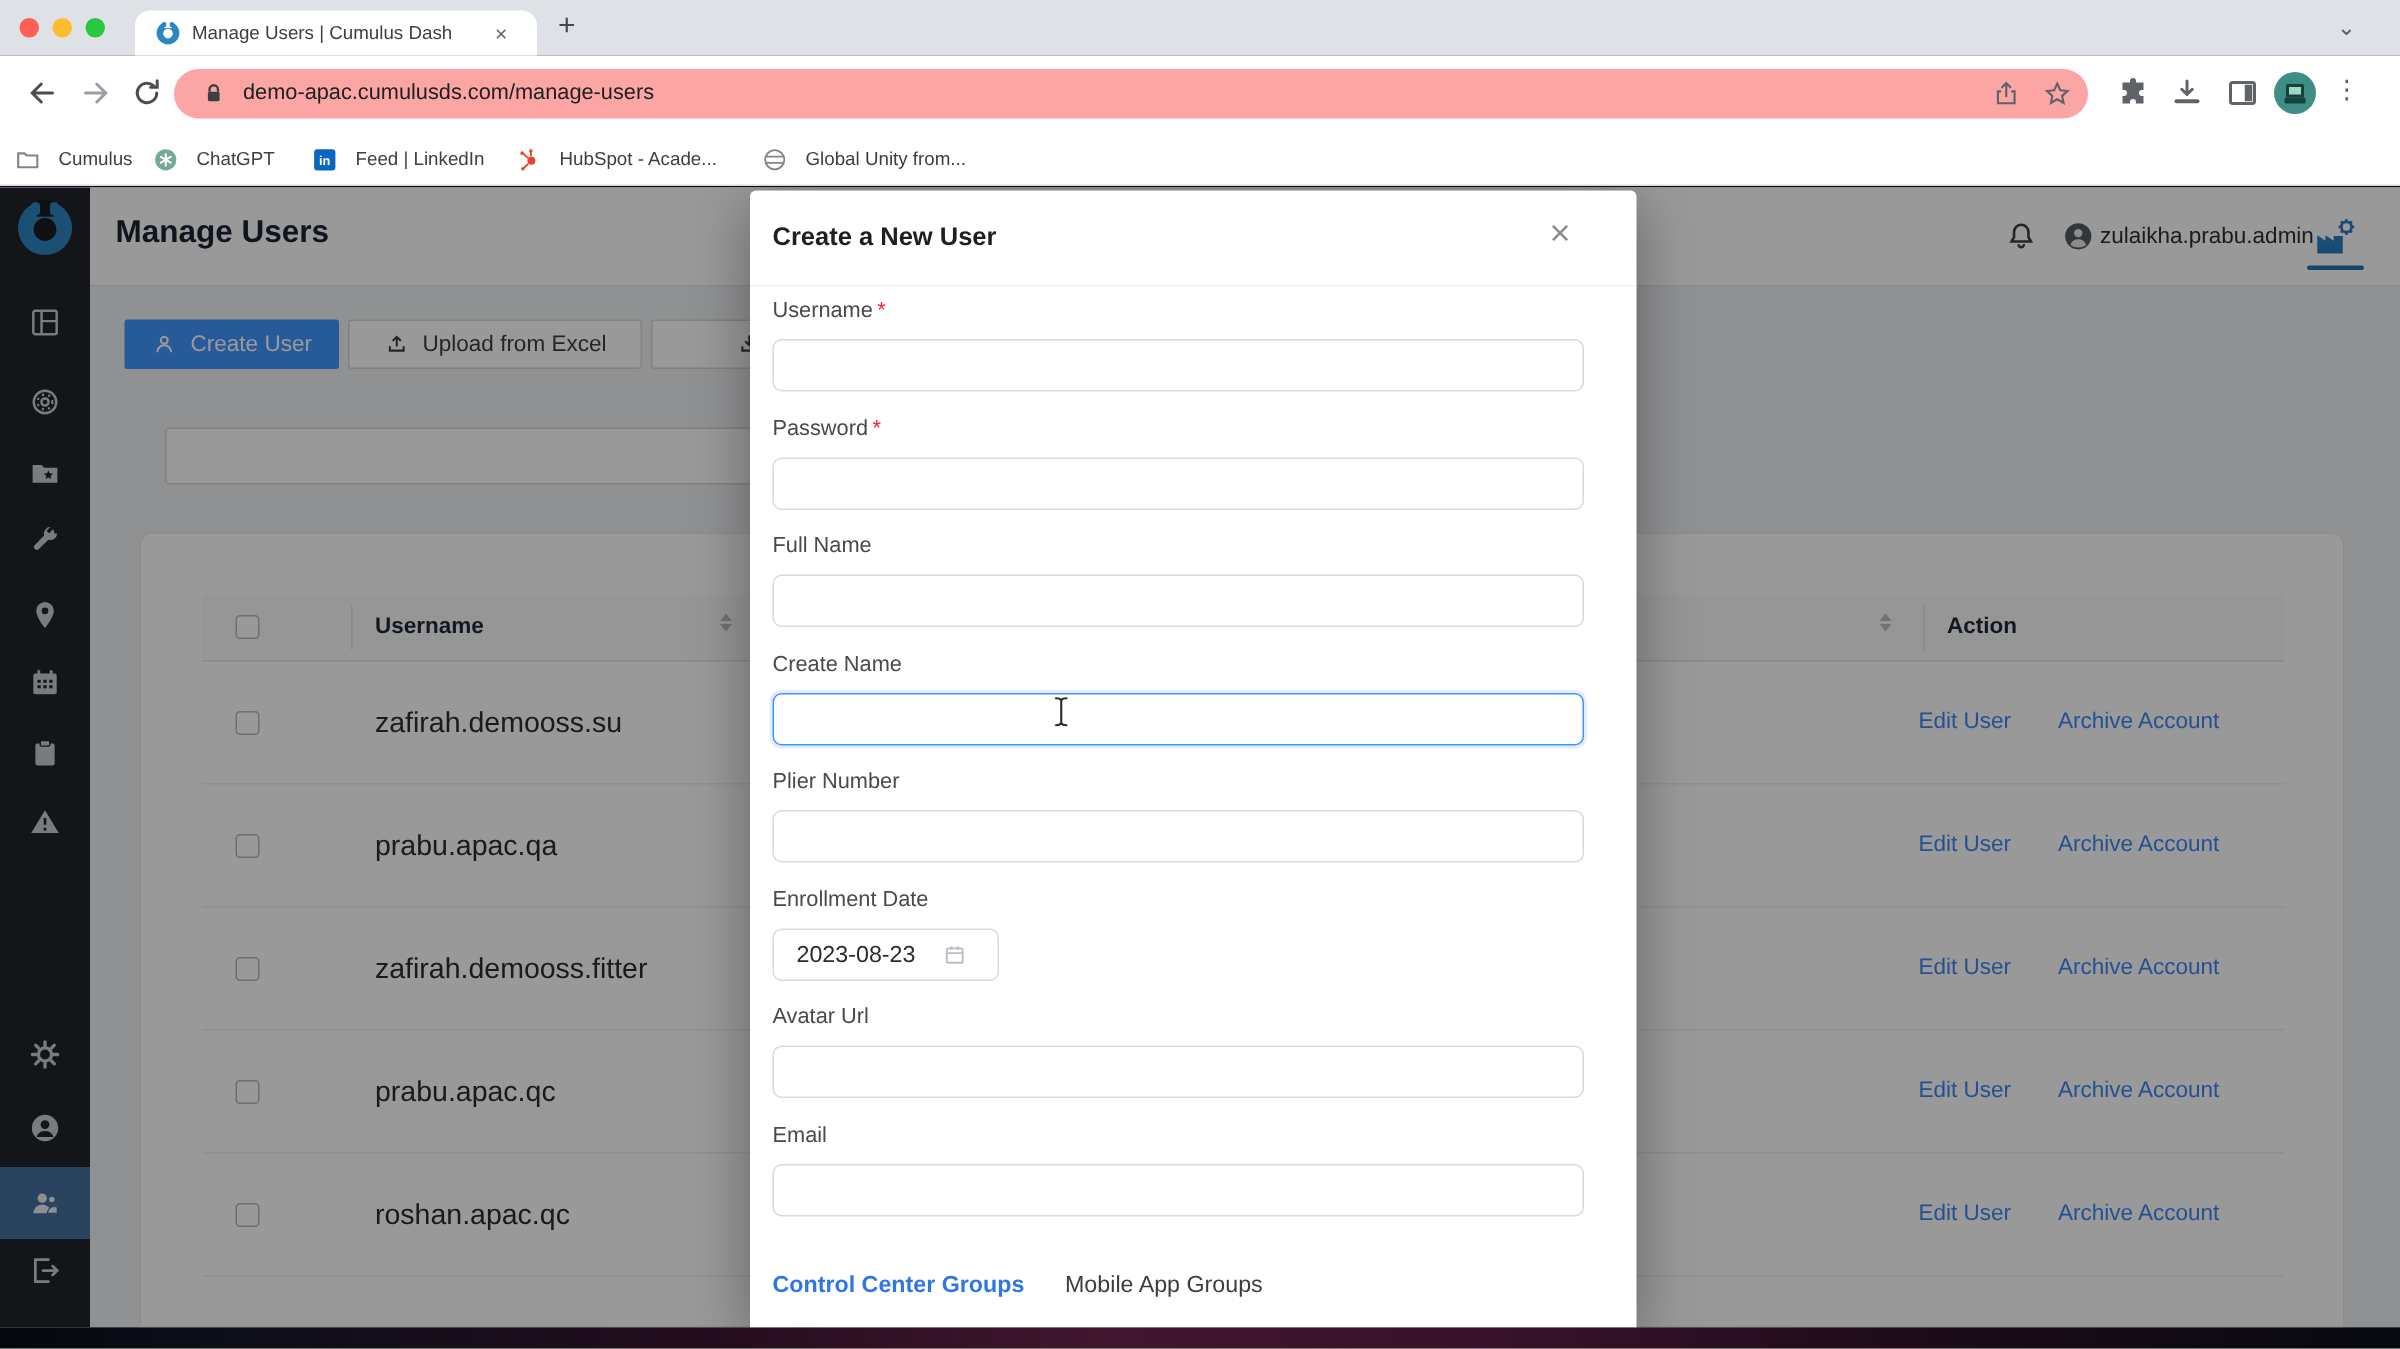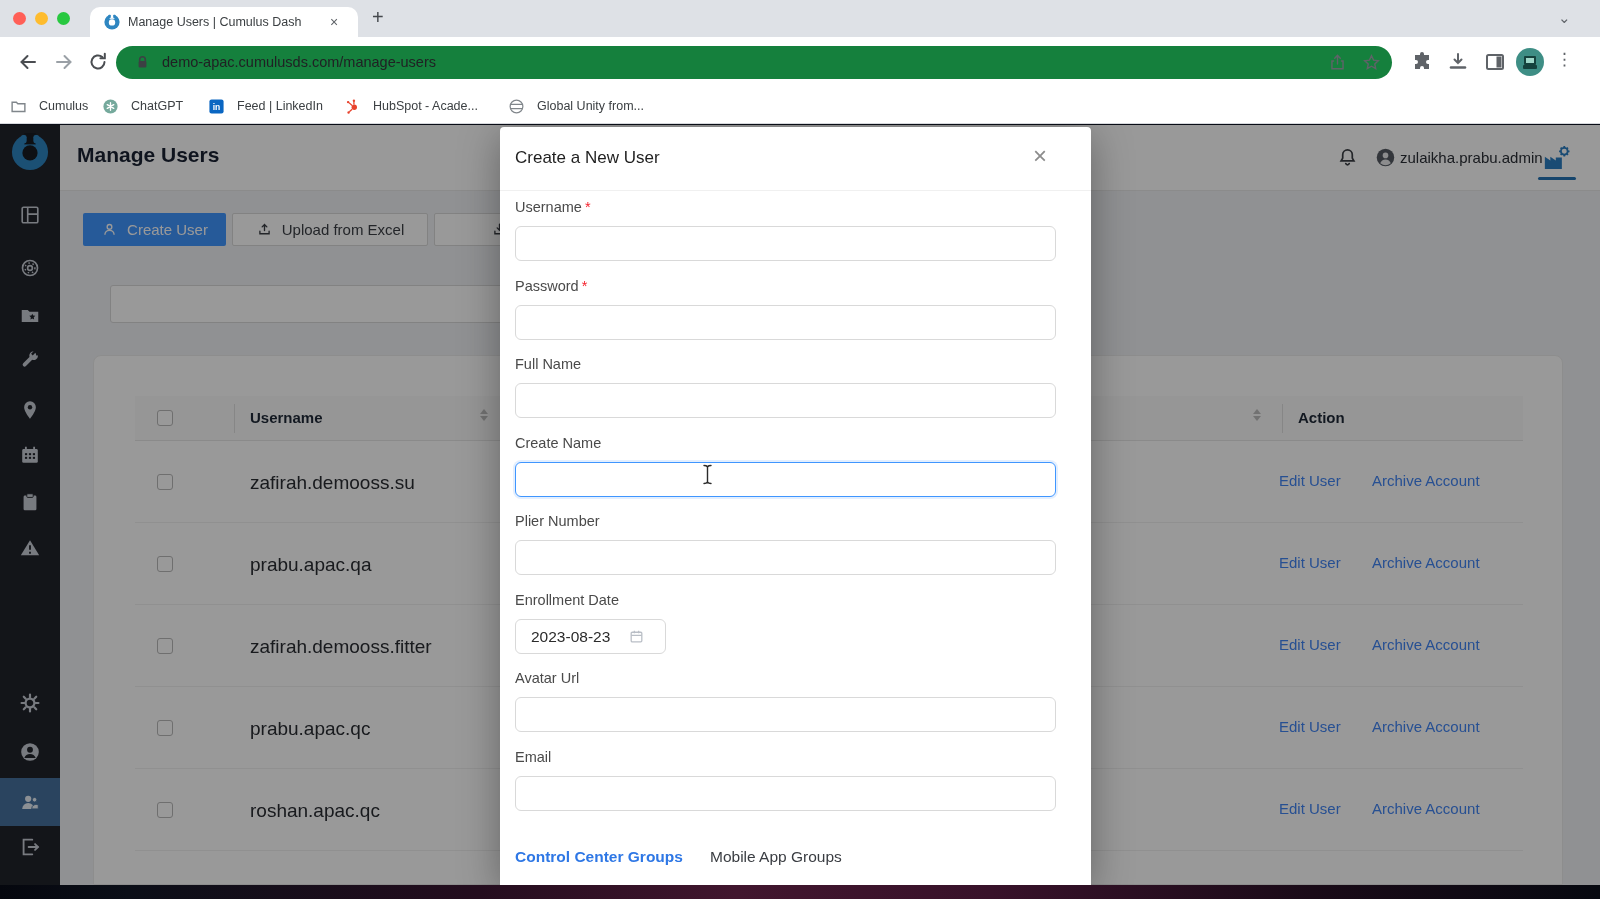--- a/index.html
+++ b/index.html
@@ -12,21 +12,21 @@
   #tabstrip { left:0; top:0; width:1600px; height:37px; background:#dee1e6; }
   .traffic { width:13px; height:13px; border-radius:50%; top:12px; }
   #tab { left:90px; top:7px; width:268px; height:30px; background:#fff; border-radius:10px 10px 0 0; }
   #tab-title { left:38px; top:8px; width:200px; font-size:12.5px; color:#3c4043; white-space:nowrap; overflow:hidden; }
   #tab-close { left:240px; top:7px; font-size:14px; color:#5f6368; cursor:default; }
   #new-tab { left:372px; top:6px; font-size:20px; color:#45484d; }
   #tab-search-chevron { left:1558px; top:9px; font-size:15px; color:#5f6368; }
 
   #toolbar { left:0; top:37px; width:1600px; height:51px; background:#ffffff; }
   .nav-ic { top:13px; width:24px; height:24px; }
-  #omnibox { left:116px; top:9px; width:1276px; height:33px; background:#15803d; border-radius:17px; }
+  #omnibox { left:116px; top:9px; width:1276px; height:33px; background:#fca5a5; border-radius:17px; }
   #url-text { left:46px; top:8px; font-size:14.5px; color:#202124; }
 
   #bookmarksbar { left:0; top:88px; width:1600px; height:36px; background:#fff; border-bottom:1px solid #d7d9dd; }
   .bm { top:8px; height:20px; display:flex; align-items:center; gap:12px; font-size:12.5px; color:#3c4043; }
   .bm svg { width:17px; height:17px; }
 
   
   #page { left:0; top:125px; width:1600px; height:760px; background:#f0f2f5; overflow:hidden; }
 
   #sidebar { left:0; top:0; width:60px; height:760px; background:#20232b; z-index:1; }
@@ -59,21 +59,21 @@
   .trow { left:41px; width:1388px; height:82px; border-bottom:1px solid #f0f0f0; }
   .cell-user { left:115px; top:31px; font-size:19px; color:#2a2d33; }
   .link { font-size:15px; color:#4285f4; top:31px; white-space:nowrap; }
 
   
   #dim { left:0; top:0; width:1600px; height:760px; background:rgba(0,0,0,0.40); z-index:5; }
 
   
   #modal { left:500px; top:2px; width:591px; height:758px; background:#fff; border-radius:4px 4px 0 0;
            box-shadow:0 8px 40px rgba(0,0,0,.35); z-index:10; }
-  #modal-title { left:15px; top:21px; font-size:17px; font-weight:normal; color:#1f1f1f; }
+  #modal-title { left:15px; top:21px; font-size:17px; font-weight:bold; color:#1f1f1f; }
   #modal-close { left:533px; top:17px; font-size:24px; color:#8c8c8c; line-height:1; }
   #modal-divider { left:0; top:63px; width:591px; height:1px; background:#f0f0f0; }
   .f-label { left:15px; font-size:14.5px; color:#4a4a4a; }
   .req { color:#f5222d; margin-left:3px; }
   .f-input { left:15px; width:541px; height:35px; background:#fff; border:1px solid #d9d9d9; border-radius:6px; }
   .f-input.focused { border:1.5px solid #4096ff; box-shadow:0 0 0 2px rgba(64,150,255,.15); }
   #date-input { width:151px; display:flex; align-items:center; }
   #date-value { margin-left:15px; font-size:15.5px; color:#2b2b2b; }
   #cal-icon { margin-left:18px; width:17px; height:17px; }
   .m-tab { top:721px; font-size:15.5px; }

